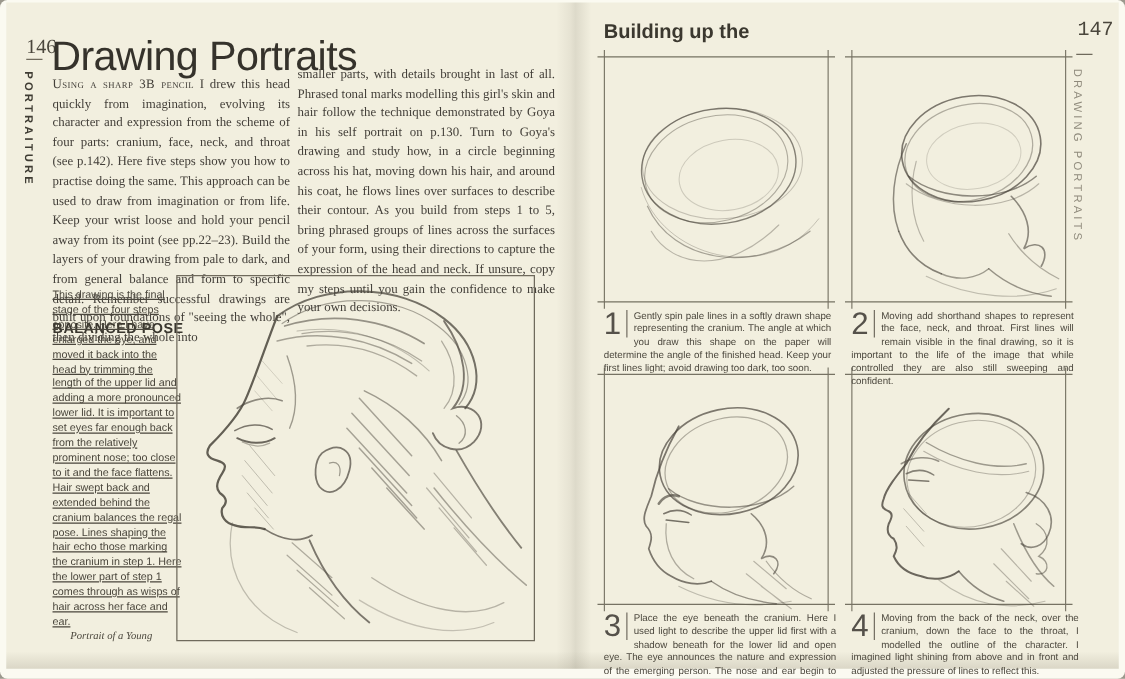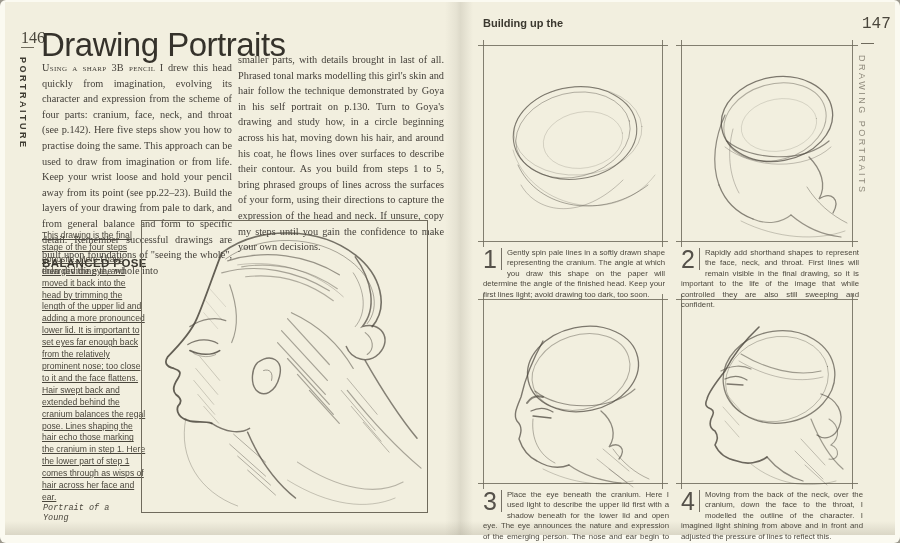--- a/index.html
+++ b/index.html
@@ -17,23 +17,23 @@
   .tabrule{position:absolute;height:1px;background:#6f6a5c;width:13px;}
   .vtab{position:absolute;writing-mode:vertical-rl;font-size:9px;letter-spacing:2.5px;}
   .vtab.left{color:#3f3c33;font-weight:bold;}
   .vtab.right{color:#8f8a7c;}
   .title{position:absolute;left:36px;top:24px;font-size:33px;font-weight:500;color:#35322b;letter-spacing:-.5px;}
   .bodycol{position:absolute;font-family:"Liberation Serif",serif;font-size:10.3px;line-height:15.6px;
            color:#44403a;text-align:justify;}
   .lead{font-variant:small-caps;letter-spacing:.3px;}
   .sidehead{position:absolute;left:37px;top:212px;font-size:11.5px;font-weight:bold;color:#3a372f;letter-spacing:.4px;margin-top:43px;}
   .sidebody{position:absolute;left:37px;top:228px;width:104px;font-size:8.6px;line-height:11.9px;color:#4a463c;text-decoration:underline;}
-  .caption{position:absolute;left:38px;top:501px;width:92px;text-align:left;
-           font-family:Liberation Mono, monospace;font-style:italic;font-size:8.5px;color:#4a463c;}
-  .rp-head{position:absolute;left:478px;top:15px;font-size:11px;font-weight:bold;color:#3b382f;}
+  .caption{position:absolute;left:38px;top:501px;width:92px;text-align:center;
+           font-family:Liberation Serif, serif;font-style:italic;font-size:8.5px;color:#4a463c;}
+  .rp-head{position:absolute;left:478px;top:15px;font-size:16px;font-weight:bold;color:#3b382f;}
 
   
   .artbox{position:absolute;left:136px;top:218px;width:285px;height:291px;border:1px solid #6f6a5c;}
   .panel{position:absolute;}
   .panel svg{position:absolute;left:0;top:0;overflow:visible;}
   .stepcap{position:absolute;font-size:7.8px;line-height:10.4px;color:#4c483e;text-align:justify;}
   .stepnum{float:left;font-size:25px;line-height:22px;height:22px;color:#55514a;font-weight:300;
            padding-right:4px;border-right:1px solid #767165;margin-right:5px;}
   svg{display:block;}
   .sk{fill:none;stroke:#4a453c;stroke-linecap:round;}
@@ -190,21 +190,21 @@
         <path d="M46,96 l14,16 M42,108 l16,18 M44,122 l14,16" stroke-width=".8" opacity=".3"></path>
         <path d="M120,140 l24,26 M114,152 l28,28 M124,166 l22,20" stroke-width=".9" opacity=".35"></path>
       </g>
     </svg>
   </div>
 
   <div class="stepcap" style="left:478px;top:246px;width:182px;">
     <span class="stepnum">1</span><span>Gently spin pale lines in a softly drawn shape representing the cranium. The angle at which you draw this shape on the paper will determine the angle of the finished head. Keep your first lines light; avoid drawing too dark, too soon.</span>
   </div>
   <div class="stepcap" style="left:676px;top:246px;width:178px;">
-    <span class="stepnum">2</span><span>Rapidly add shorthand shapes to represent the face, neck, and throat. First lines will remain visible in the final drawing, so it is important to the life of the image that while controlled they are also still sweeping and confident.</span>
+    <span class="stepnum">2</span><span>Moving add shorthand shapes to represent the face, neck, and throat. First lines will remain visible in the final drawing, so it is important to the life of the image that while controlled they are also still sweeping and confident.</span>
   </div>
   <div class="stepcap" style="left:478px;top:488px;width:186px;">
     <span class="stepnum">3</span><span>Place the eye beneath the cranium. Here I used light to describe the upper lid first with a shadow beneath for the lower lid and open eye. The eye announces the nature and expression of the emerging person. The nose and ear begin to shape the head.</span>
   </div>
   <div class="stepcap" style="left:676px;top:488px;width:182px;">
     <span class="stepnum">4</span><span>Moving from the back of the neck, over the cranium, down the face to the throat, I modelled the outline of the character. I imagined light shining from above and in front and adjusted the pressure of lines to reflect this.</span>
   </div>
 
 </div>
 </div>

